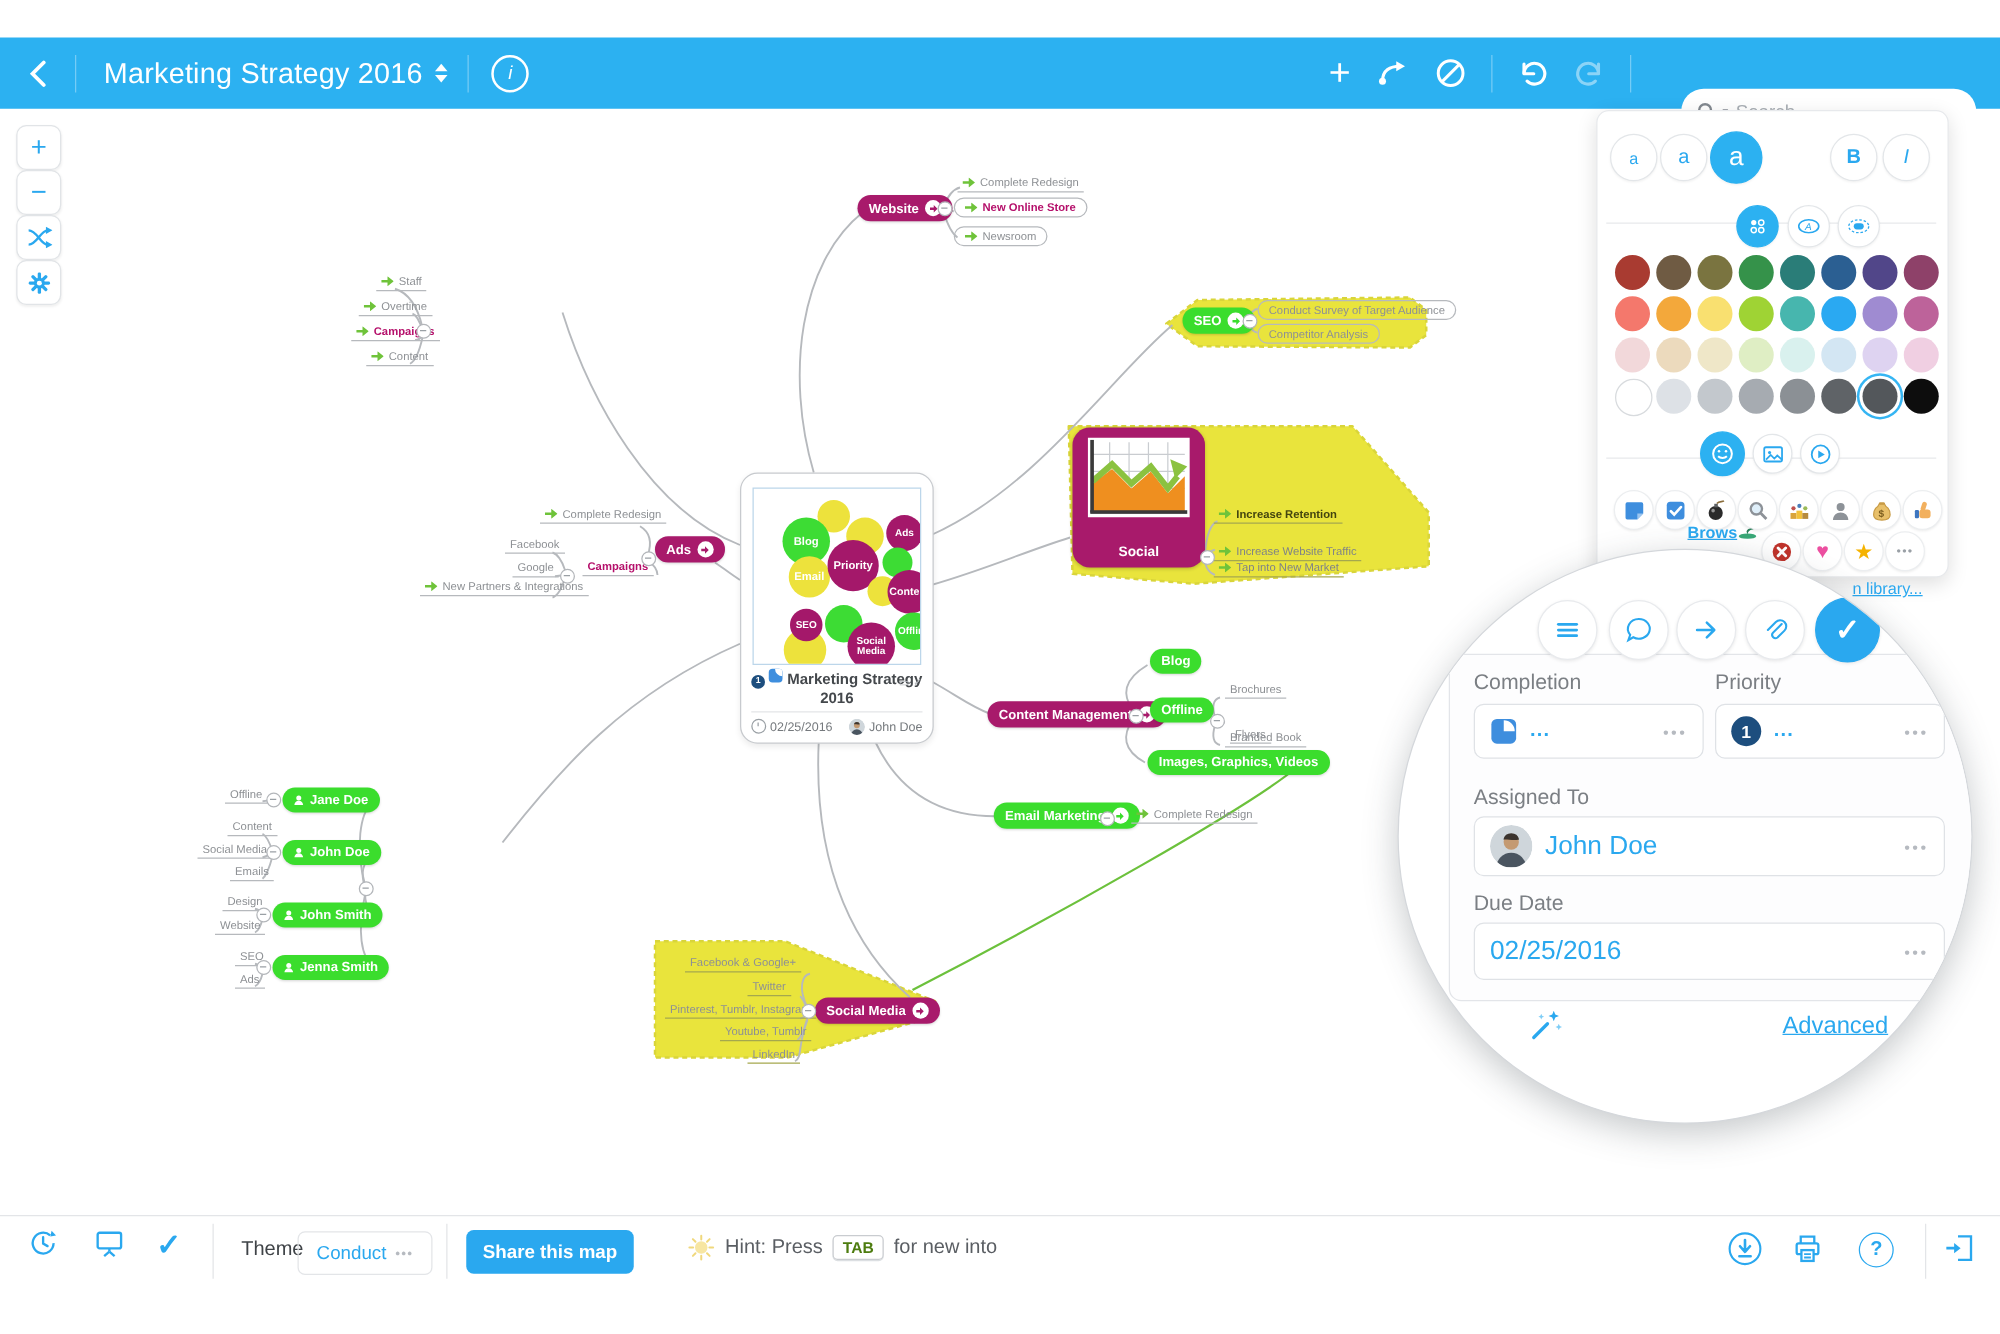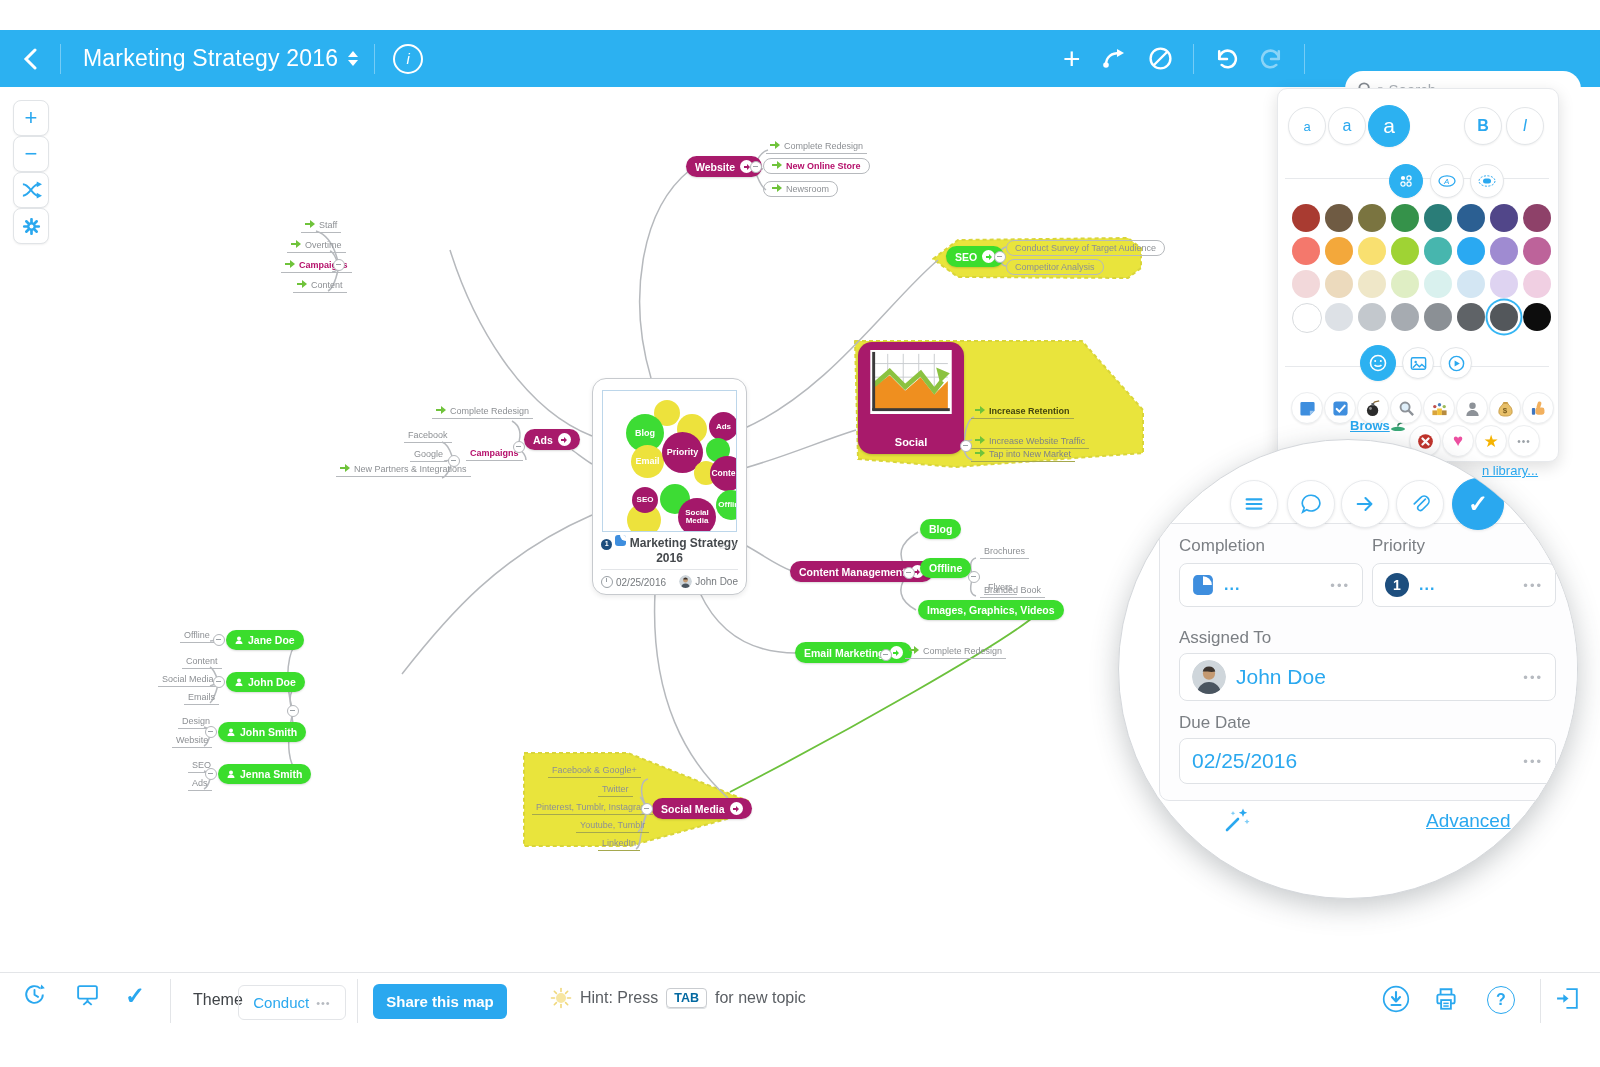--- a/index.html
+++ b/index.html
@@ -14,21 +14,21 @@
   .sorticon .up{border-bottom:6px solid #fff}.sorticon .dn{border-top:6px solid #fff}
   .infocirc{width:26px;height:26px;border:2px solid #fff;border-radius:50%;color:#fff;font-size:15px;font-style:italic;display:flex;align-items:center;justify-content:center;margin-left:18px}
   #searchbox{position:absolute;left:1345px;top:41px;width:212px;height:36px;background:#fff;border-radius:18px;display:flex;align-items:center;padding:0 12px;gap:4px}
   #searchbox input{border:none;outline:none;font-size:15px;color:#555;width:130px;font-family:"Liberation Sans",sans-serif}
   #searchbox input::placeholder{color:#a9afb5}
   .caret{color:#8a9097;font-size:9px}
   
   .ltool{position:absolute;left:13px;width:34px;height:34px;background:#fff;border:1px solid #e1e4e7;border-radius:8px;box-shadow:0 1px 2px rgba(0,0,0,.06);display:flex;align-items:center;justify-content:center;color:#2aa8ef;font-size:22px;z-index:20;cursor:pointer}
   
   #linesvg{position:absolute;left:0;top:0;z-index:1}
-  .tl{position:absolute;display:flex;gap:4px;font-size:10px;color:#8d9094;border-bottom:1.5px solid #b6b9bd;padding:0 4px 2px 4px;white-space:nowrap;z-index:3;cursor:pointer}
+  .tl{position:absolute;display:flex;align-items:center;gap:4px;font-size:10px;color:#8d9094;border-bottom:1.5px solid #b6b9bd;padding:0 4px 2px 4px;white-space:nowrap;z-index:3;cursor:pointer}
   .tl.pillO{border:1.5px solid #b6b9bd;border-radius:10px;padding:2px 8px}
   .tl.boldm{color:#b5106b;font-weight:700}
   .tl.boldd{color:#43450f;font-weight:700}
   .s9{font-size:9px}
   .pill{position:absolute;display:flex;align-items:center;gap:5px;font-weight:700;color:#fff;border-radius:12px;padding:4px 9px;font-size:10.5px;white-space:nowrap;z-index:3;cursor:pointer;box-shadow:0 1px 2px rgba(0,0,0,.15)}
   .pm{background:#a81a6b}.pg{background:#3bdd2d}
   .ac{width:13px;height:13px;background:#fff;border-radius:50%;display:flex;align-items:center;justify-content:center;flex:none}
   .card{position:absolute;background:#a81a6b;border-radius:14px;color:#fff;font-weight:700;text-align:center;font-size:11px;z-index:3;cursor:pointer;box-shadow:0 1px 3px rgba(0,0,0,.2);display:flex;flex-direction:column;align-items:center;justify-content:space-between;padding:8px 6px 6px}
   .hub{position:absolute;width:10px;height:10px;background:#fff;border:1px solid #b3b6ba;border-radius:50%;z-index:5;cursor:pointer}
   .hub::after{content:"";position:absolute;left:2px;top:4px;width:5px;height:1px;background:#9aa0a5}
@@ -66,21 +66,21 @@
   .ldots{margin-left:auto;color:#b6bac0;font-size:13px;letter-spacing:2px}
   .bluetxt{color:#2aa8ef}
   .pbadge{width:24px;height:24px;border-radius:50%;background:#1d4e7e;color:#fff;font-size:14px;font-weight:700;display:flex;align-items:center;justify-content:center}
   
   #bottombar{position:absolute;left:0;top:972px;width:1600px;height:95px;background:#fff;border-top:1px solid #e3e5e8;z-index:30}
   .bb-ic{position:absolute;display:flex;align-items:center;justify-content:center;cursor:pointer;color:#2aa8ef}
   .bb-sep{position:absolute;top:6px;width:1px;height:44px;background:#e3e5e8}
   #themebox{position:absolute;left:238px;top:12px;width:106px;height:33px;border:1px solid #e3e5e8;border-radius:6px;display:flex;align-items:center;justify-content:center;gap:7px;font-size:15px;cursor:pointer}
   #sharebtn{position:absolute;left:373px;top:11px;width:134px;height:35px;background:#2aa8ef;border-radius:6px;color:#fff;font-weight:700;font-size:15px;display:flex;align-items:center;justify-content:center;cursor:pointer}
   #hint{position:absolute;left:550px;top:14px;display:flex;align-items:center;gap:8px;font-size:16px;color:#5a5e63}
-  .tabkey{border:1px solid #c9ccd0;border-radius:4px;padding:2px 7px;font-size:12.5px;font-weight:700;color:#0369a1;box-shadow:0 1px 0 #dcdfe2}
+  .tabkey{border:1px solid #c9ccd0;border-radius:4px;padding:2px 7px;font-size:12.5px;font-weight:700;color:#4d7c0f;box-shadow:0 1px 0 #dcdfe2}
   .ga{flex:none}
 </style>
 </head>
 <body>
 
 <div id="app">
 
   <div id="topbar">
     <div class="tb-ic" style="width:60px">
       <svg width="14" height="22" viewBox="0 0 14 22">
@@ -830,21 +830,21 @@
             <line x1="1.5" y1="11" x2="4.5" y2="11"></line>
             <line x1="17.5" y1="11" x2="20.5" y2="11"></line>
             <line x1="4.3" y1="4.3" x2="6.4" y2="6.4"></line>
             <line x1="15.6" y1="15.6" x2="17.7" y2="17.7"></line>
             <line x1="4.3" y1="17.7" x2="6.4" y2="15.6"></line>
             <line x1="15.6" y1="6.4" x2="17.7" y2="4.3"></line>
           </g>
         </svg>
       <span>Hint: Press</span>
       <span class="tabkey">TAB</span>
-      <span>for new topic</span>
+      <span>for new into</span>
     </div>
     <div class="bb-ic" style="left:1382px;top:12px">
       <svg viewBox="0 0 28 28" width="28" height="28">
           <circle cx="14" cy="14" r="12.3" stroke="#2aa8ef" stroke-width="1.7" fill="none"></circle>
           <path d="M14 7 v8.5 M10 12 l4 4.5 4 -4.5 M9.5 20 h9" stroke="#2aa8ef" stroke-width="2.1" fill="none" stroke-linecap="round" stroke-linejoin="round"></path>
         </svg>
     </div>
     <div class="bb-ic" style="left:1433px;top:13px">
       <svg viewBox="0 0 24 24" width="26" height="26">
           <path d="M7 8 V3 h10 v5" stroke="#2aa8ef" stroke-width="1.7" fill="none"></path>

